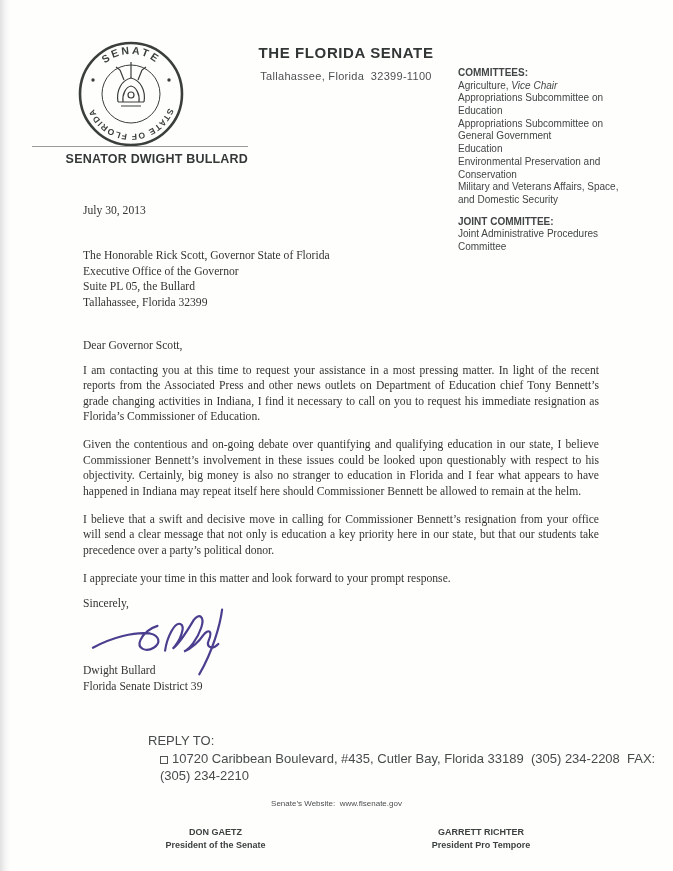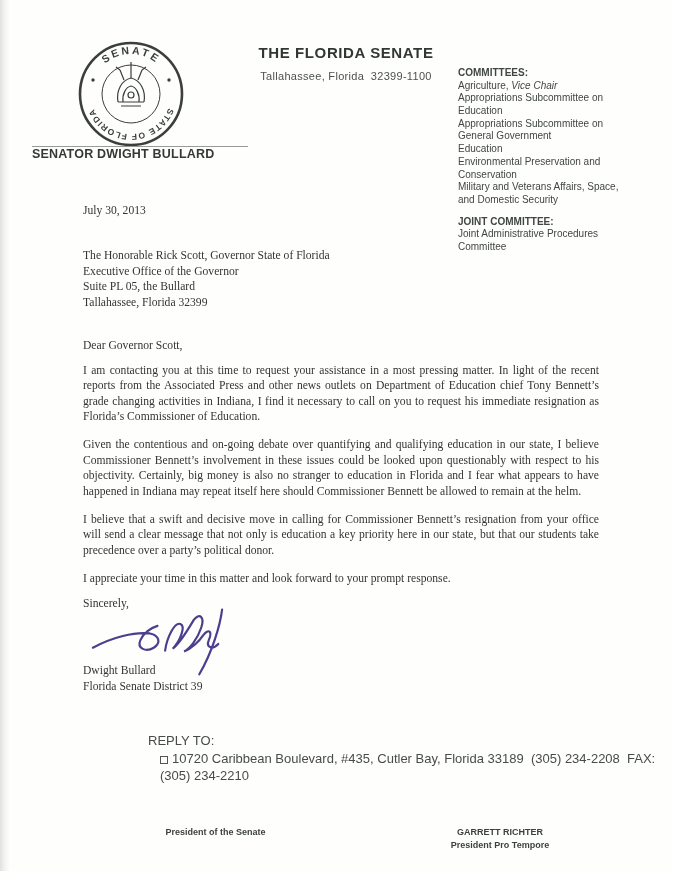--- a/index.html
+++ b/index.html
@@ -18,22 +18,22 @@
   .masthead { position:absolute; left:186px; top:44px; width:320px; text-align:center; }
   .masthead .title { font-size:15px; font-weight:bold; letter-spacing:.6px; color:#323735; }
   .masthead .subtitle { margin-top:9px; font-size:11px; letter-spacing:.3px; color:#4c514f; }
   .committees {
     position:absolute; left:458px; top:67px; width:172px;
     font-size:10px; line-height:1.27; color:#41464  ; color:#414644;
   }
   .committees .hd { font-weight:bold; }
   .committees .joint { margin-top:9px; }
   .senator {
-    position:absolute; left:32px; top:146px; width:216px; text-align:left;
-    border-top:1px solid #9a9a9a; 
+    position:absolute; left:32px; top:146px; width:216px; text-align:right;
+    border-top:1px solid #9a9a9a; padding-top:5px;
   }
   .senator .name { font-size:12.5px; font-weight:bold; letter-spacing:.2px; color:#343937; }
   .senator .district { font-size:10px; margin-top:2px; color:#474c4a; }
   
   .letter {
     position:absolute; left:83px; top:203px; width:516px;
     font-family:"Liberation Serif", serif; font-size:11.6px;
     line-height:1.33; color:#343432;
   }
   .letter .date { margin-bottom:30px; }
@@ -45,21 +45,21 @@
   .sig-wrap { height:56px; margin:-4px 0 0 8px; }
   .sig { width:152px; height:70px; }
   .letter .signer { line-height:15.5px; }
   
   .reply { position:absolute; left:148px; top:732px; font-size:13px; color:#474c4a; line-height:1.35; }
   .reply .addr { padding-left:12px; }
   .cb { display:inline-block; width:6px; height:6px; border:1px solid #555; margin-right:4px; vertical-align:-1px; }
   .website { position:absolute; left:10px; top:799px; width:653px; text-align:center; font-size:8px; color:#4a4f4d; }
   .officials { position:absolute; top:826px; font-size:9px; font-weight:bold; text-align:center; color:#3c413f; line-height:12.5px; }
   .off-left { left:118px; width:195px; }
-  .off-right { left:405px; width:190px; }
+  .off-right { left:386px; width:190px; }
 </style>
 </head>
 <body>
 
 <div class="page">
   <div class="edge-shade"></div>
 
   <svg class="seal" viewBox="0 0 110 110">
     <defs>
       <path id="arcT" d="M 15,55 A 40,40 0 0 1 95,55"></path>
@@ -135,21 +135,23 @@
       <div>Dwight Bullard</div>
       <div>Florida Senate District 39</div>
     </div>
   </div>
 
   <div class="reply">
     <div>REPLY TO:</div>
     <div class="addr"><span class="cb"></span><span>10720 Caribbean Boulevard, #435, Cutler Bay, Florida 33189&nbsp; (305) 234-2208&nbsp; FAX: (305) 234-2210</span></div>
   </div>
 
+  <div class="website">Senate’s Website:&nbsp; www.flsenate.gov</div>
 
   <div class="officials off-left">
+    <div>DON GAETZ</div>
     <div>President of the Senate</div>
   </div>
   <div class="officials off-right">
     <div>GARRETT RICHTER</div>
     <div>President Pro Tempore</div>
   </div>
 </div>
 
 </body></html>

